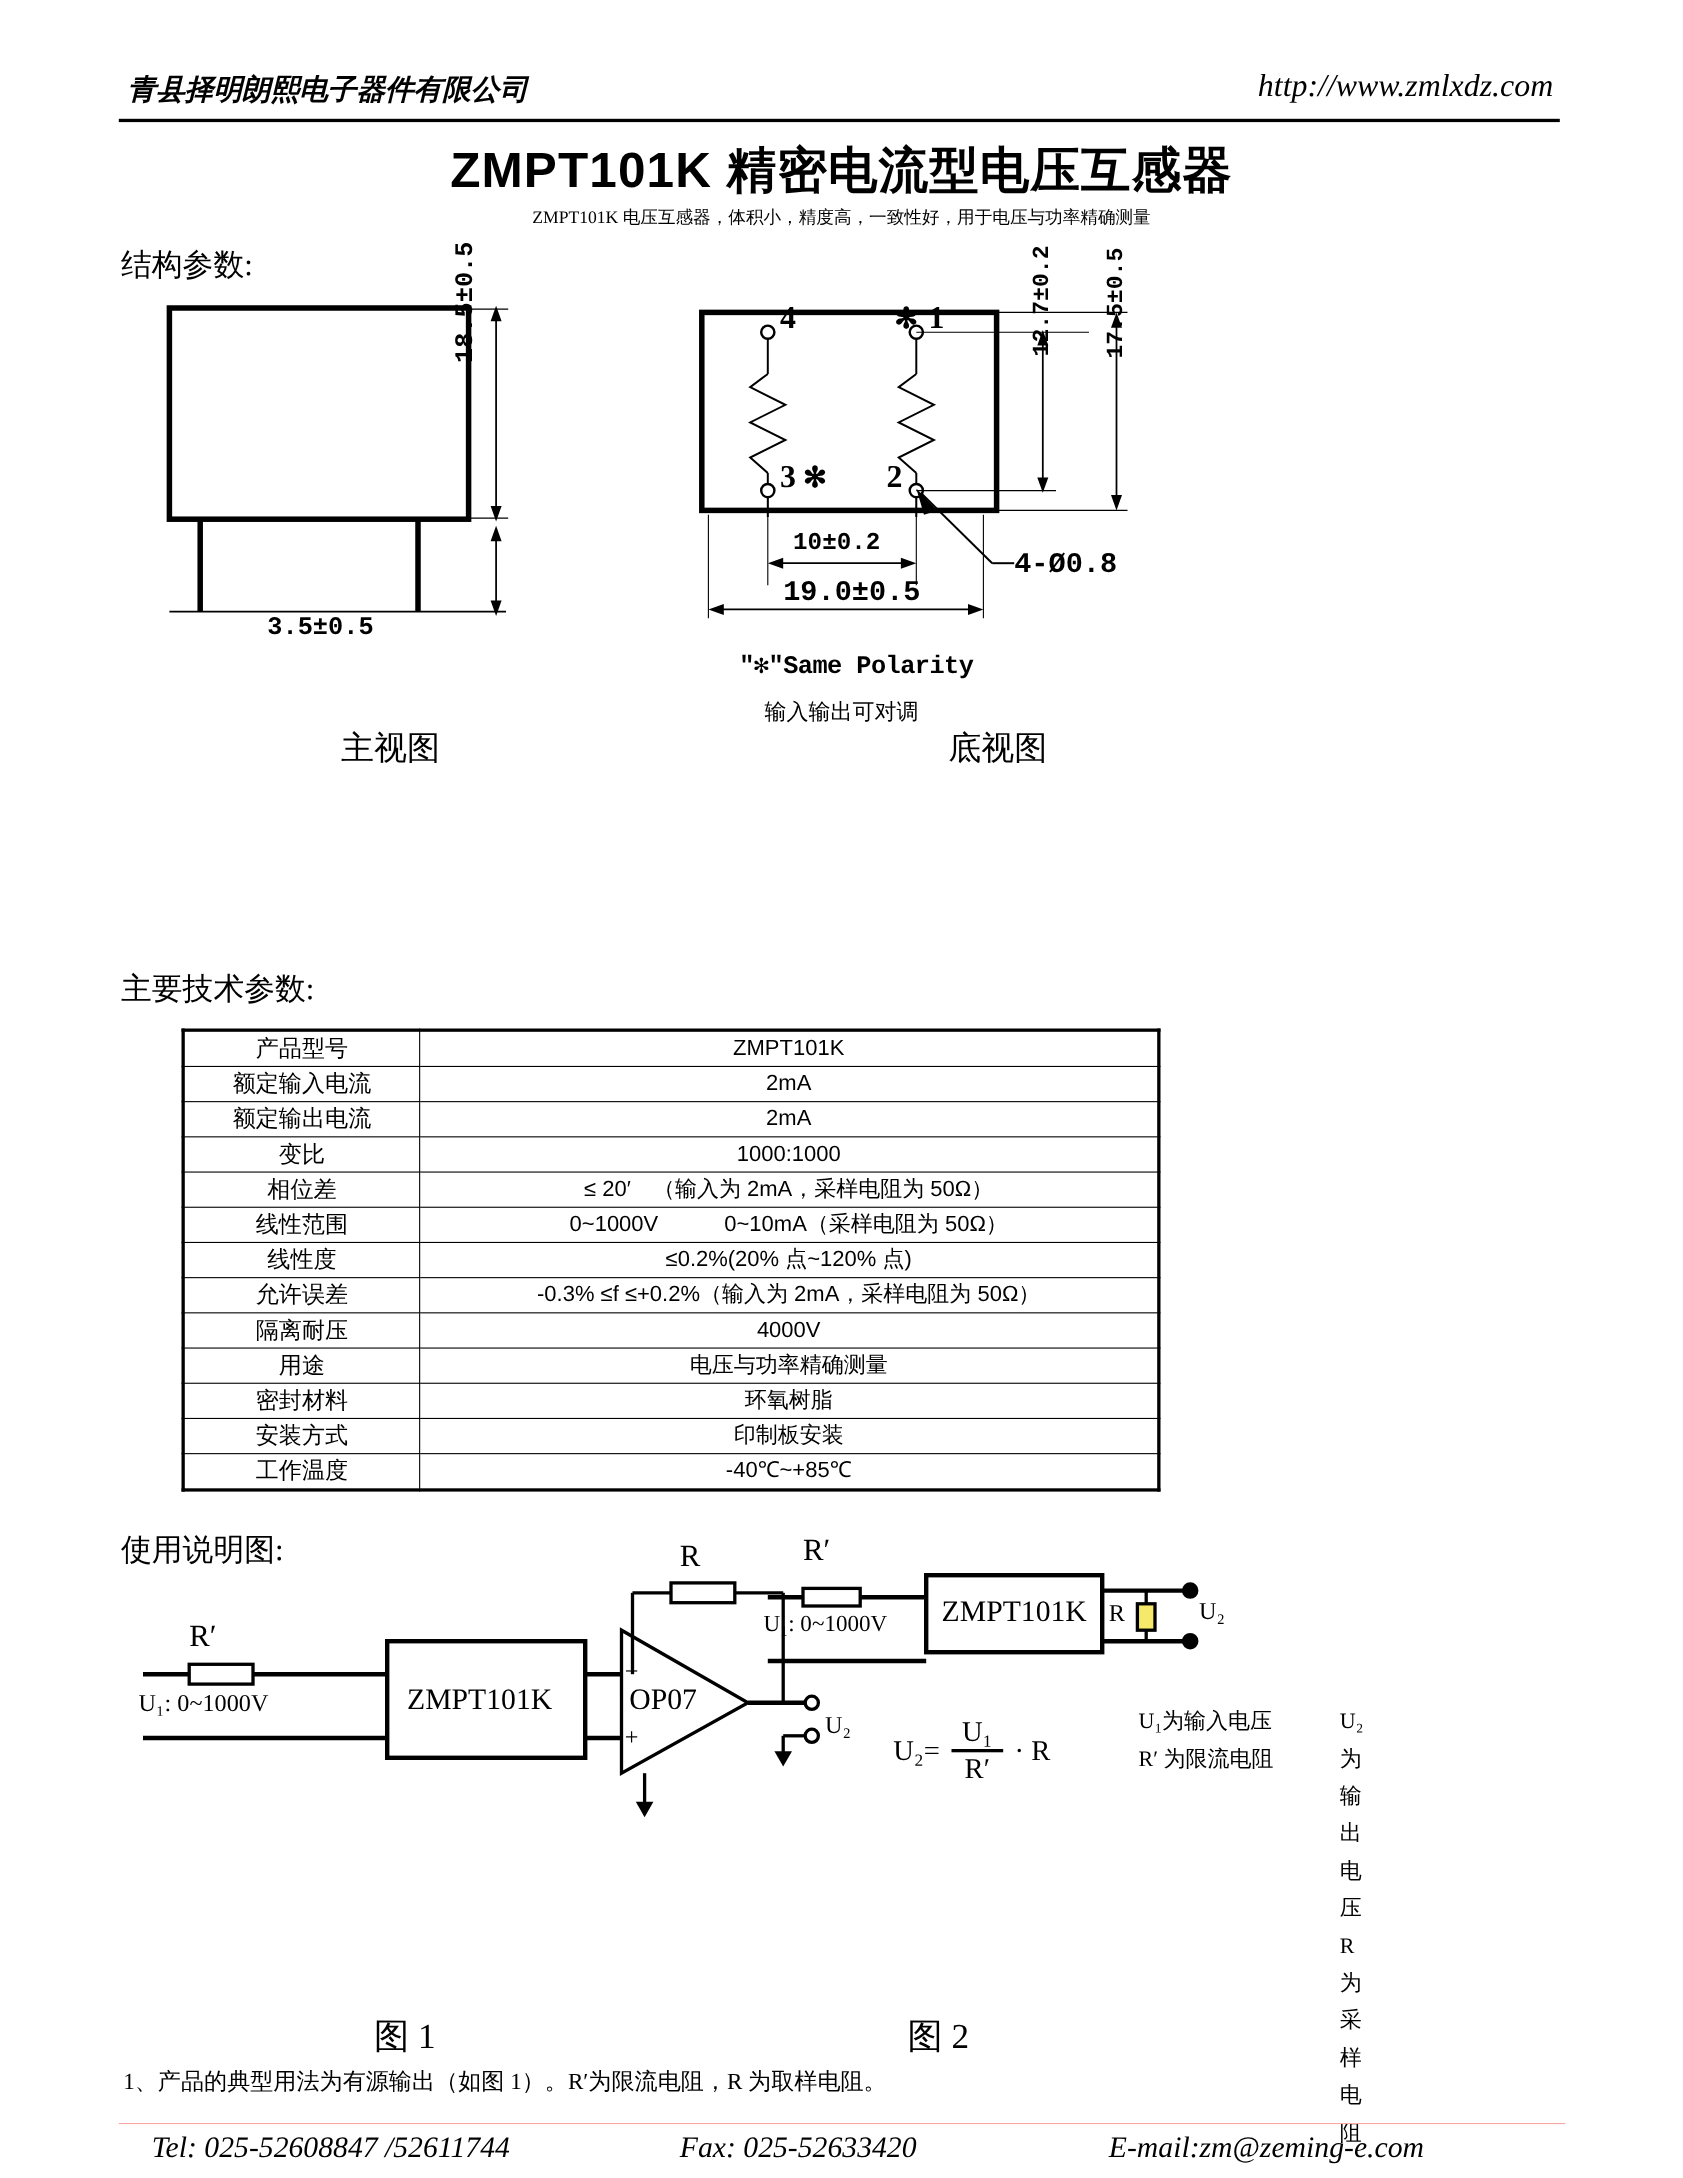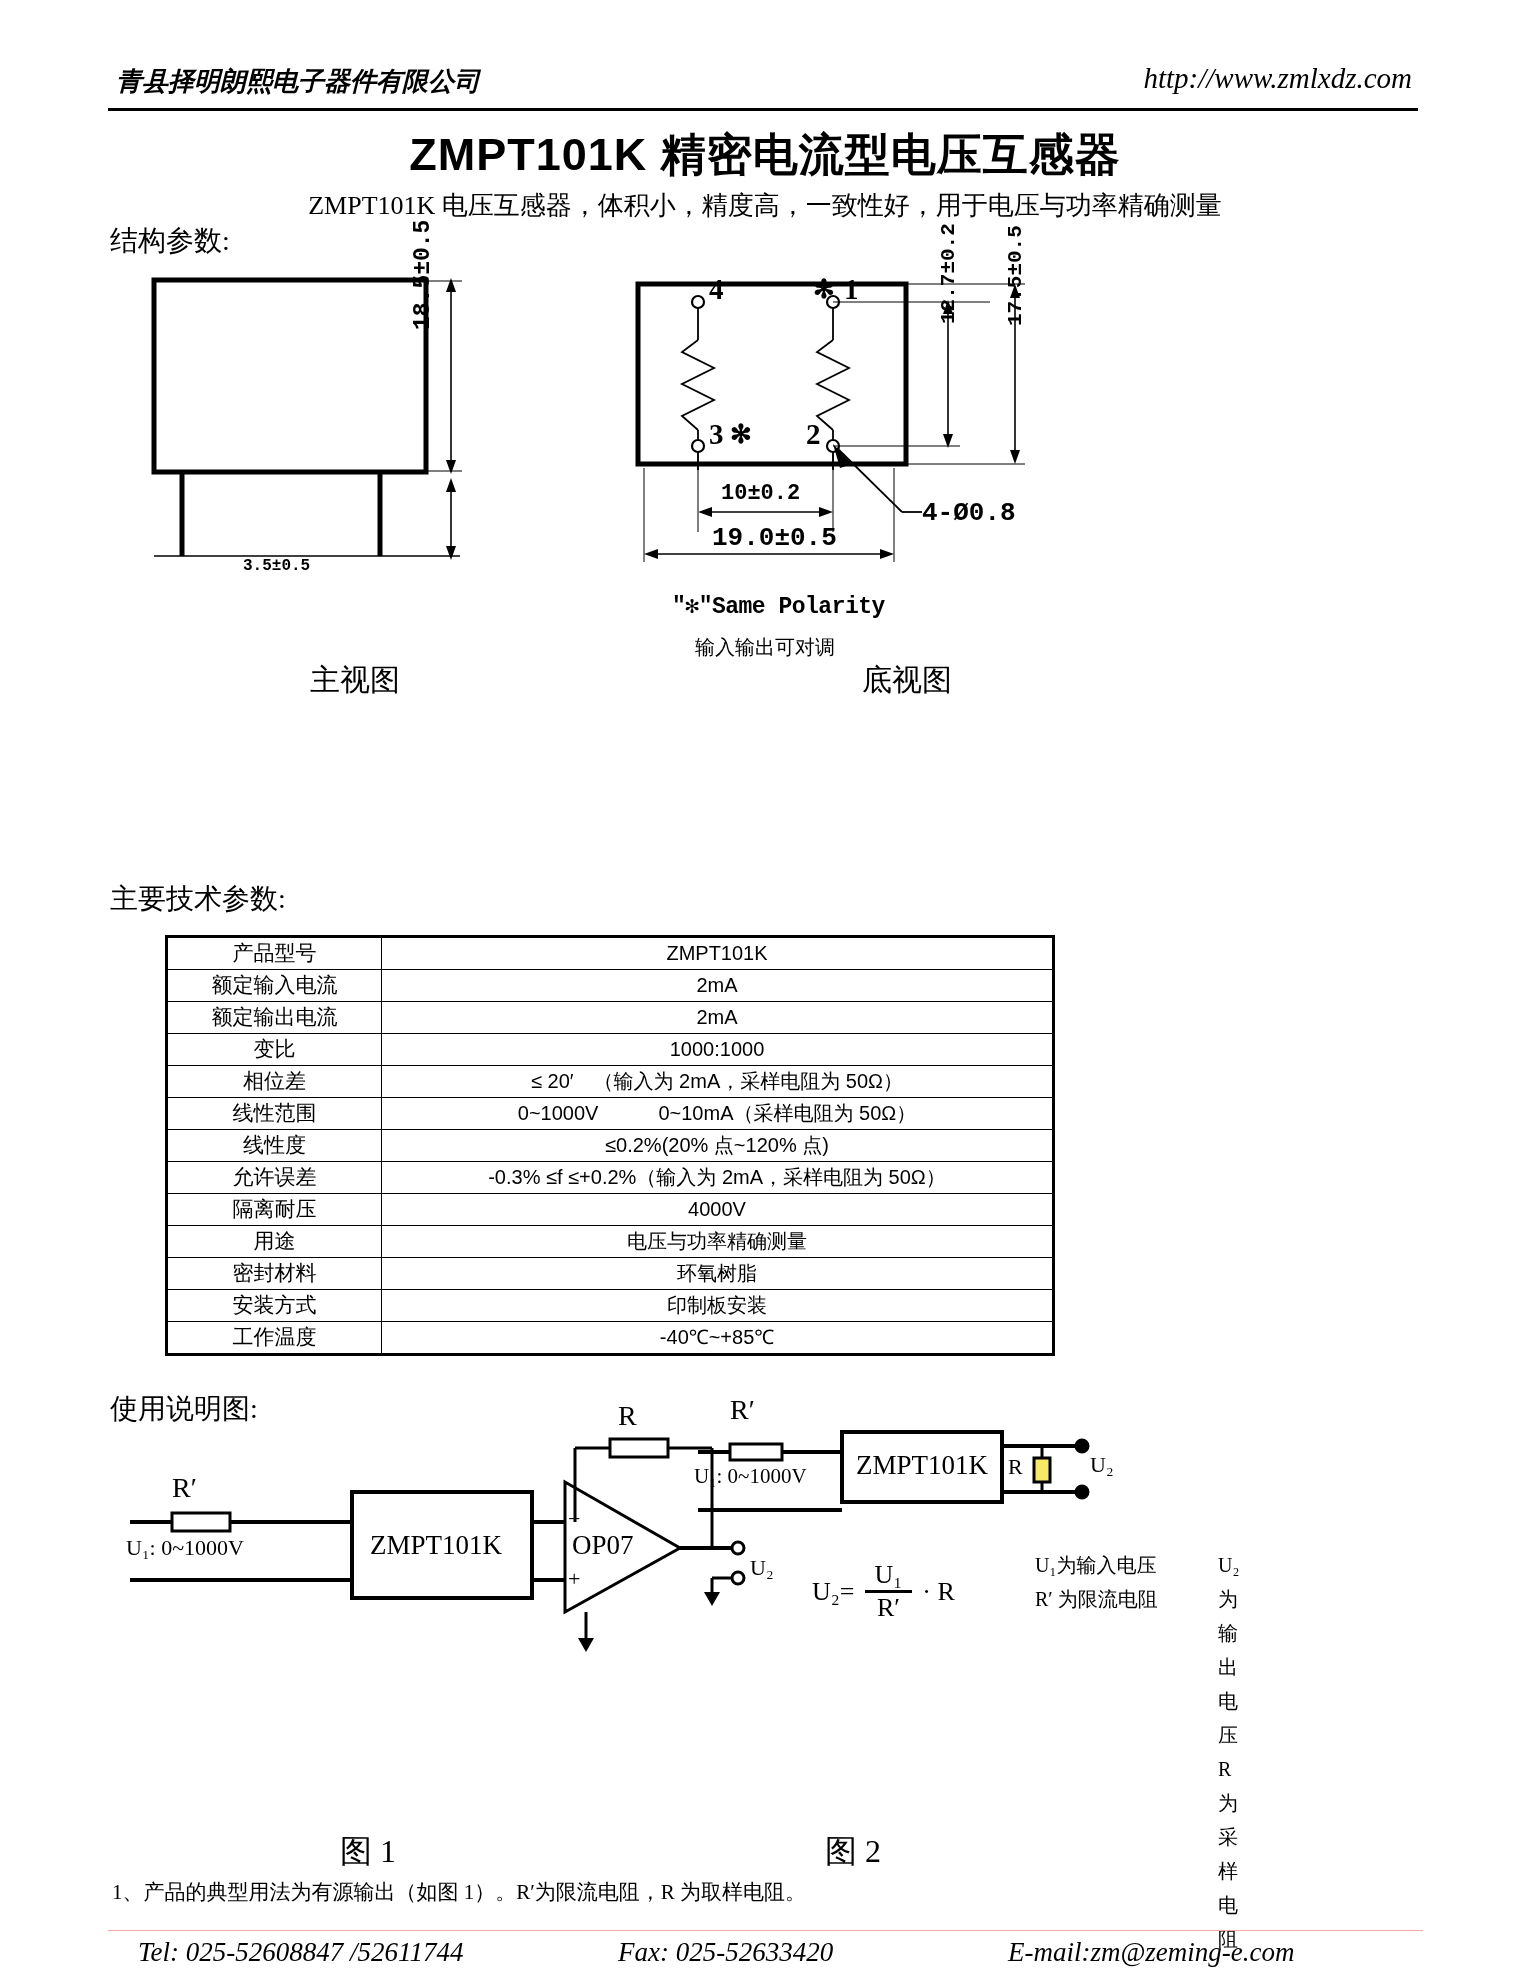--- a/index.html
+++ b/index.html
@@ -30,21 +30,21 @@
   }
 
   
   .main-title{
     position:absolute;left:0;top:125px;width:1530px;text-align:center;
     font-family:"Liberation Sans", sans-serif;
     font-weight:bold;font-size:45px;letter-spacing:1px;
   }
   .subtitle{
     position:absolute;left:0;top:188px;width:1530px;text-align:center;
-    font-size:26px;
+    font-size:16px;
   }
   .sect{
     position:absolute;font-size:28px;
   }
   #sect-struct{left:110px;top:222px;}
   #sect-tech{left:110px;top:880px;}
   #sect-usage{left:110px;top:1390px;}
 
   
   .drawbox{position:absolute;}
@@ -128,21 +128,21 @@
 
       <line x1="286" y1="13" x2="322" y2="13" stroke="#000" stroke-width="1.2"></line>
       <line x1="286" y1="203" x2="322" y2="203" stroke="#000" stroke-width="1.2"></line>
 
       <line x1="311" y1="214" x2="311" y2="286" stroke="#000" stroke-width="1.6"></line>
       <polygon points="311,210 306,224 316,224" fill="#000"></polygon>
       <polygon points="311,292 306,278 316,278" fill="#000"></polygon>
     </svg>
     <div style="position:absolute;left:270px;top:62px;transform:rotate(-90deg);transform-origin:left top;font-family:'Liberation Mono',monospace;font-size:23px;font-weight:bold;white-space:nowrap;">18.5±0.5</div>
   </div>
-  <div style="position:absolute;left:243px;top:557px;font-family:'Liberation Mono',monospace;font-size:16px;font-weight:bold;">3.5±0.5</div>
+  <div style="position:absolute;left:243px;top:557px;font-family:'Liberation Mono',monospace;font-size:23px;font-weight:bold;">3.5±0.5</div>
 
   <div class="drawbox" style="left:630px;top:280px;">
     <svg width="420" height="300" viewBox="0 0 420 300">
 
       <rect x="8" y="4" width="268" height="180" fill="none" stroke="#000" stroke-width="5"></rect>
 
       <circle cx="68" cy="22" r="6" fill="#fff" stroke="#000" stroke-width="2.2"></circle>
       <line x1="68" y1="28" x2="68" y2="60" stroke="#000" stroke-width="1.8"></line>
       <polyline points="68,60 52,72 84,88 52,104 84,120 52,136 68,150" fill="none" stroke="#000" stroke-width="1.8"></polyline>
       <line x1="68" y1="150" x2="68" y2="160" stroke="#000" stroke-width="1.8"></line>

